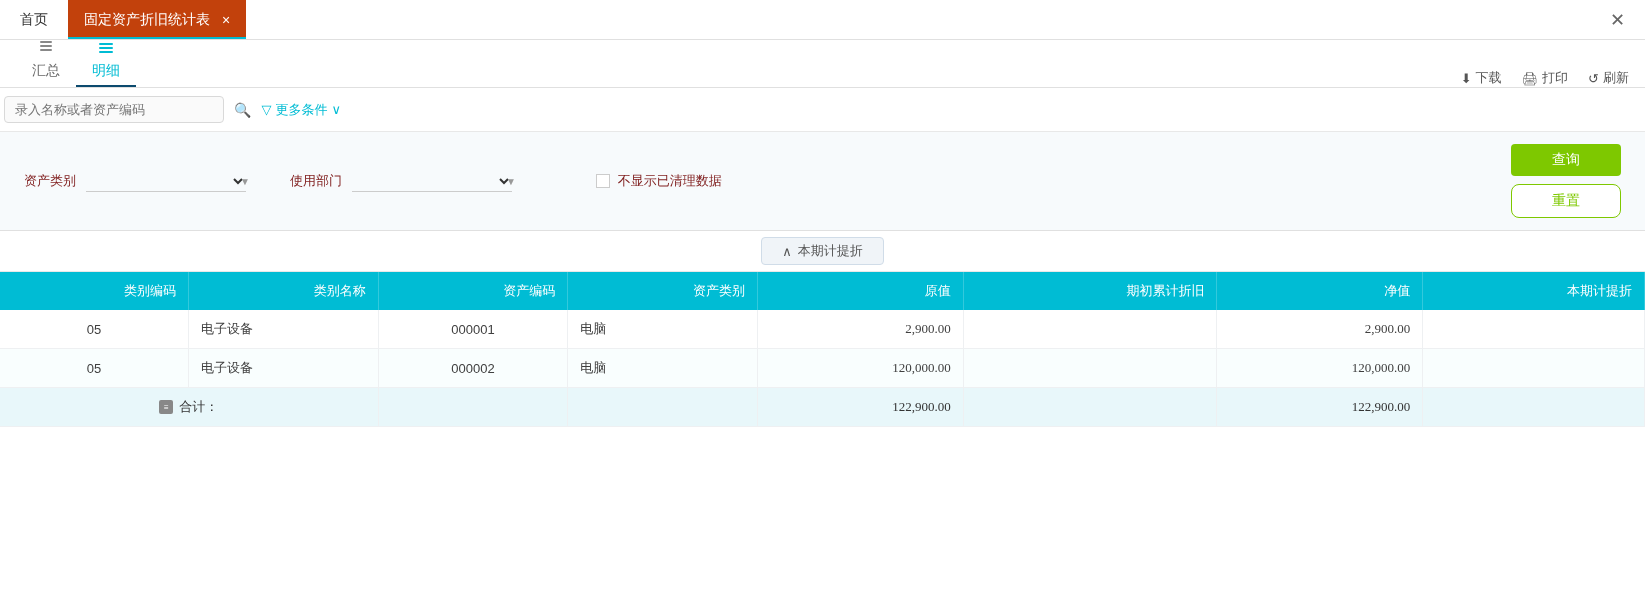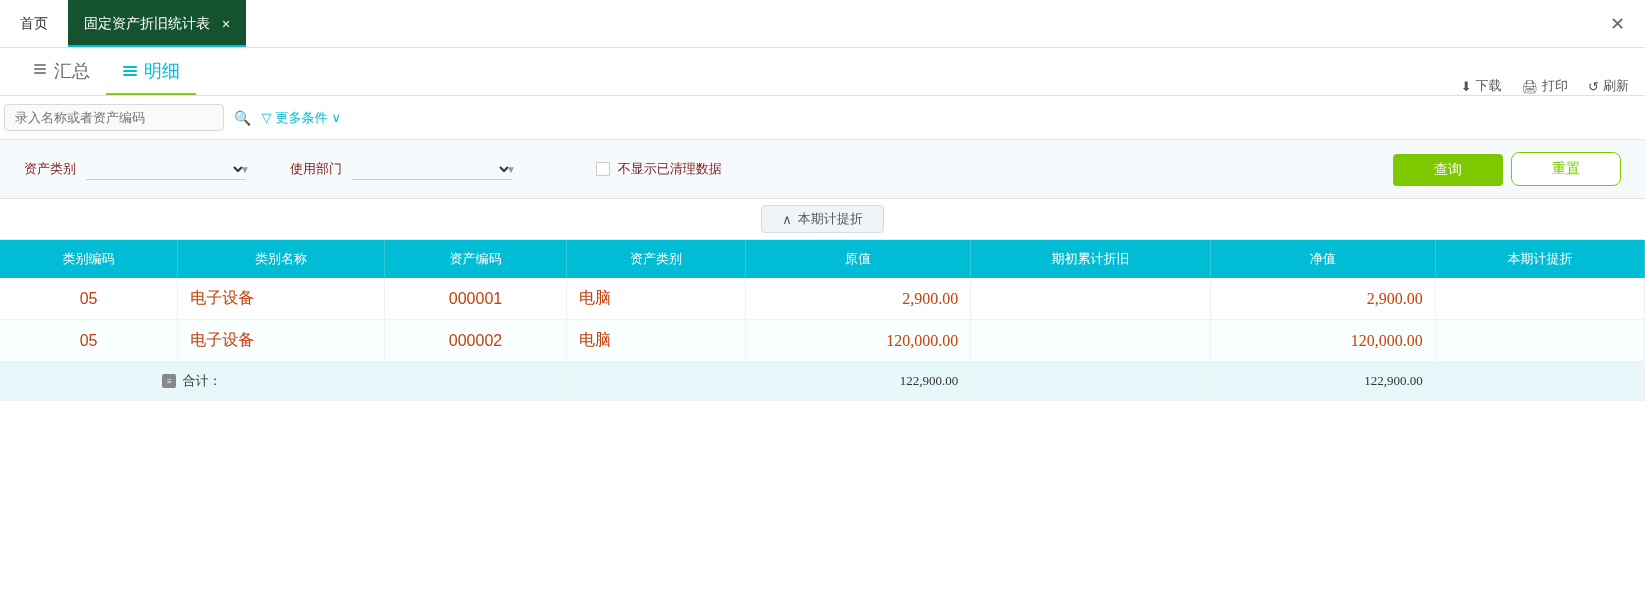--- a/index.html
+++ b/index.html
@@ -13,38 +13,38 @@
       display: flex;
       flex-direction: column;
     }
 
     
     .top-nav {
       display: flex;
       align-items: center;
       background: #fff;
       border-bottom: 1px solid #e0e0e0;
-      height: 48px;
+      height: 40px;
       padding: 0 0 0 0;
       position: relative;
     }
     .nav-home {
       padding: 0 20px;
       color: #333;
       font-size: 14px;
       height: 100%;
       display: flex;
       align-items: center;
       cursor: pointer;
     }
     .nav-tab {
       display: flex;
       align-items: center;
       height: 100%;
-      background: #14532d;
+      background: #c2410c;
       color: #fff;
       padding: 0 16px;
       font-size: 14px;
       gap: 8px;
       cursor: pointer;
       position: relative;
     }
     .nav-tab::after {
       content: '';
       position: absolute;
@@ -96,27 +96,28 @@
       height: 48px;
     }
     .sub-tab {
       display: flex;
       align-items: center;
       gap: 6px;
       padding: 0 16px;
       height: 100%;
       cursor: pointer;
       color: #666;
-      font-size: 18px;
+      font-size: 14px;
       border-bottom: 2px solid transparent;
       position: relative;
+      flex-direction: column;
     }
     .sub-tab.active {
       color: #00bcd4;
-      border-bottom: 2px solid #84cc16;
+      border-bottom: 2px solid #0c4a6e;
       margin-top: 13px;
     }
     .sub-tab-icon {
       width: 16px;
       height: 16px;
       display: inline-flex;
       align-items: center;
       justify-content: center;
     }
     .tab-actions {
@@ -214,21 +215,21 @@
     .filter-checkbox {
       width: 14px;
       height: 14px;
       border: 1px solid #ccc;
       background: #fff;
       display: inline-block;
     }
     .filter-buttons {
       margin-left: auto;
       display: flex;
-      flex-direction: row;
+      flex-direction: column;
       gap: 8px;
       align-items: flex-end;
     }
     .btn-query {
       background: #7ec800;
       color: #fff;
       border: none;
       border-radius: 4px;
       padding: 7px 32px;
       font-size: 14px;
@@ -275,38 +276,38 @@
     table {
       width: 100%;
       border-collapse: collapse;
     }
     thead tr {
       background: #00bcd4;
       color: #fff;
     }
     thead th {
       padding: 10px 12px;
-      text-align: center;
+      text-align: right;
       font-weight: normal;
       font-size: 13px;
       border-right: 1px solid rgba(255,255,255,0.2);
       white-space: nowrap;
     }
     tbody tr {
       background: #fff;
       border-bottom: 1px solid #eef0f2;
     }
     tbody tr:nth-child(even) {
       background: #f9fefe;
     }
     tbody td {
       padding: 10px 12px;
       text-align: center;
-      font-size: 16px;
-      color: #c2410c;
+      font-size: 13px;
+      color: #404040;
       border-right: 1px solid #eef0f2;
     }
     tbody td.text-left {
       text-align: left;
     }
     tbody td.text-right {
       text-align: right;
       font-family: Liberation Serif, serif;
     }
     .total-row {

